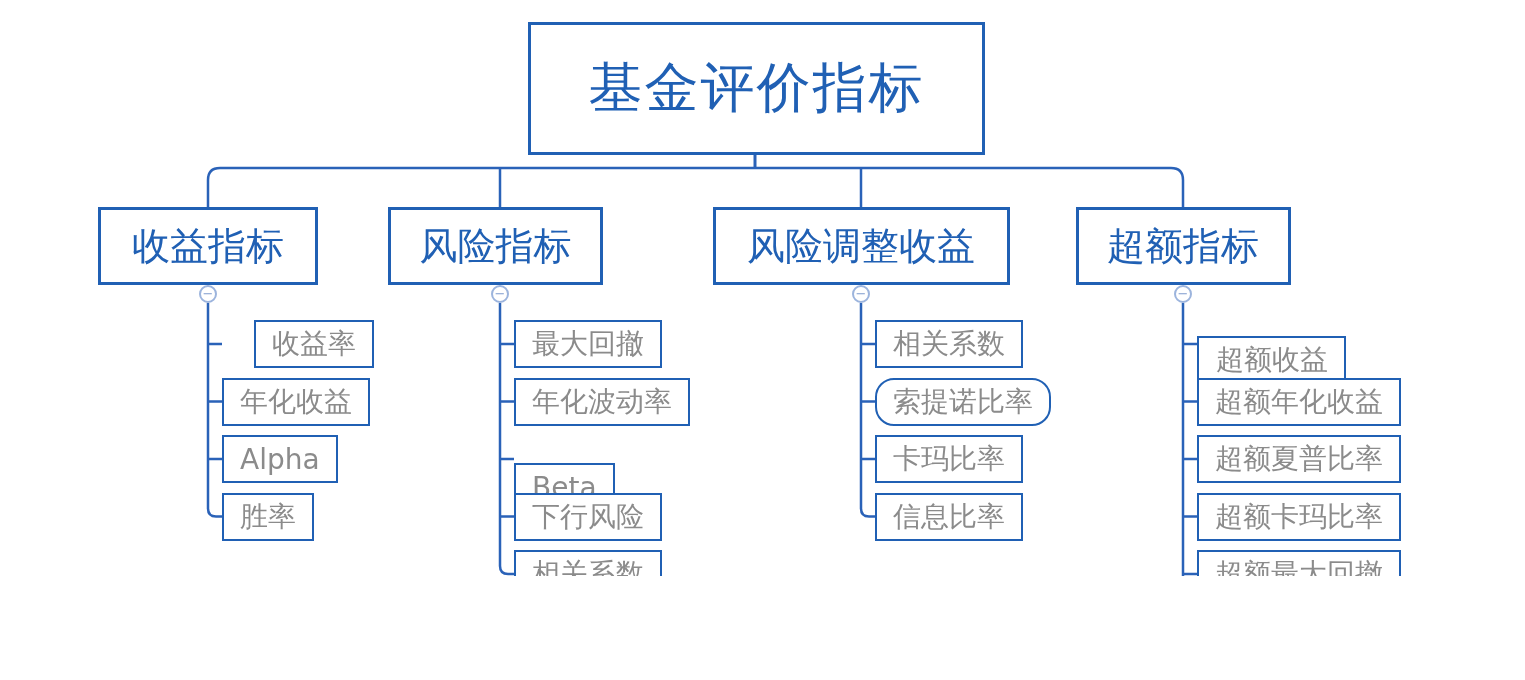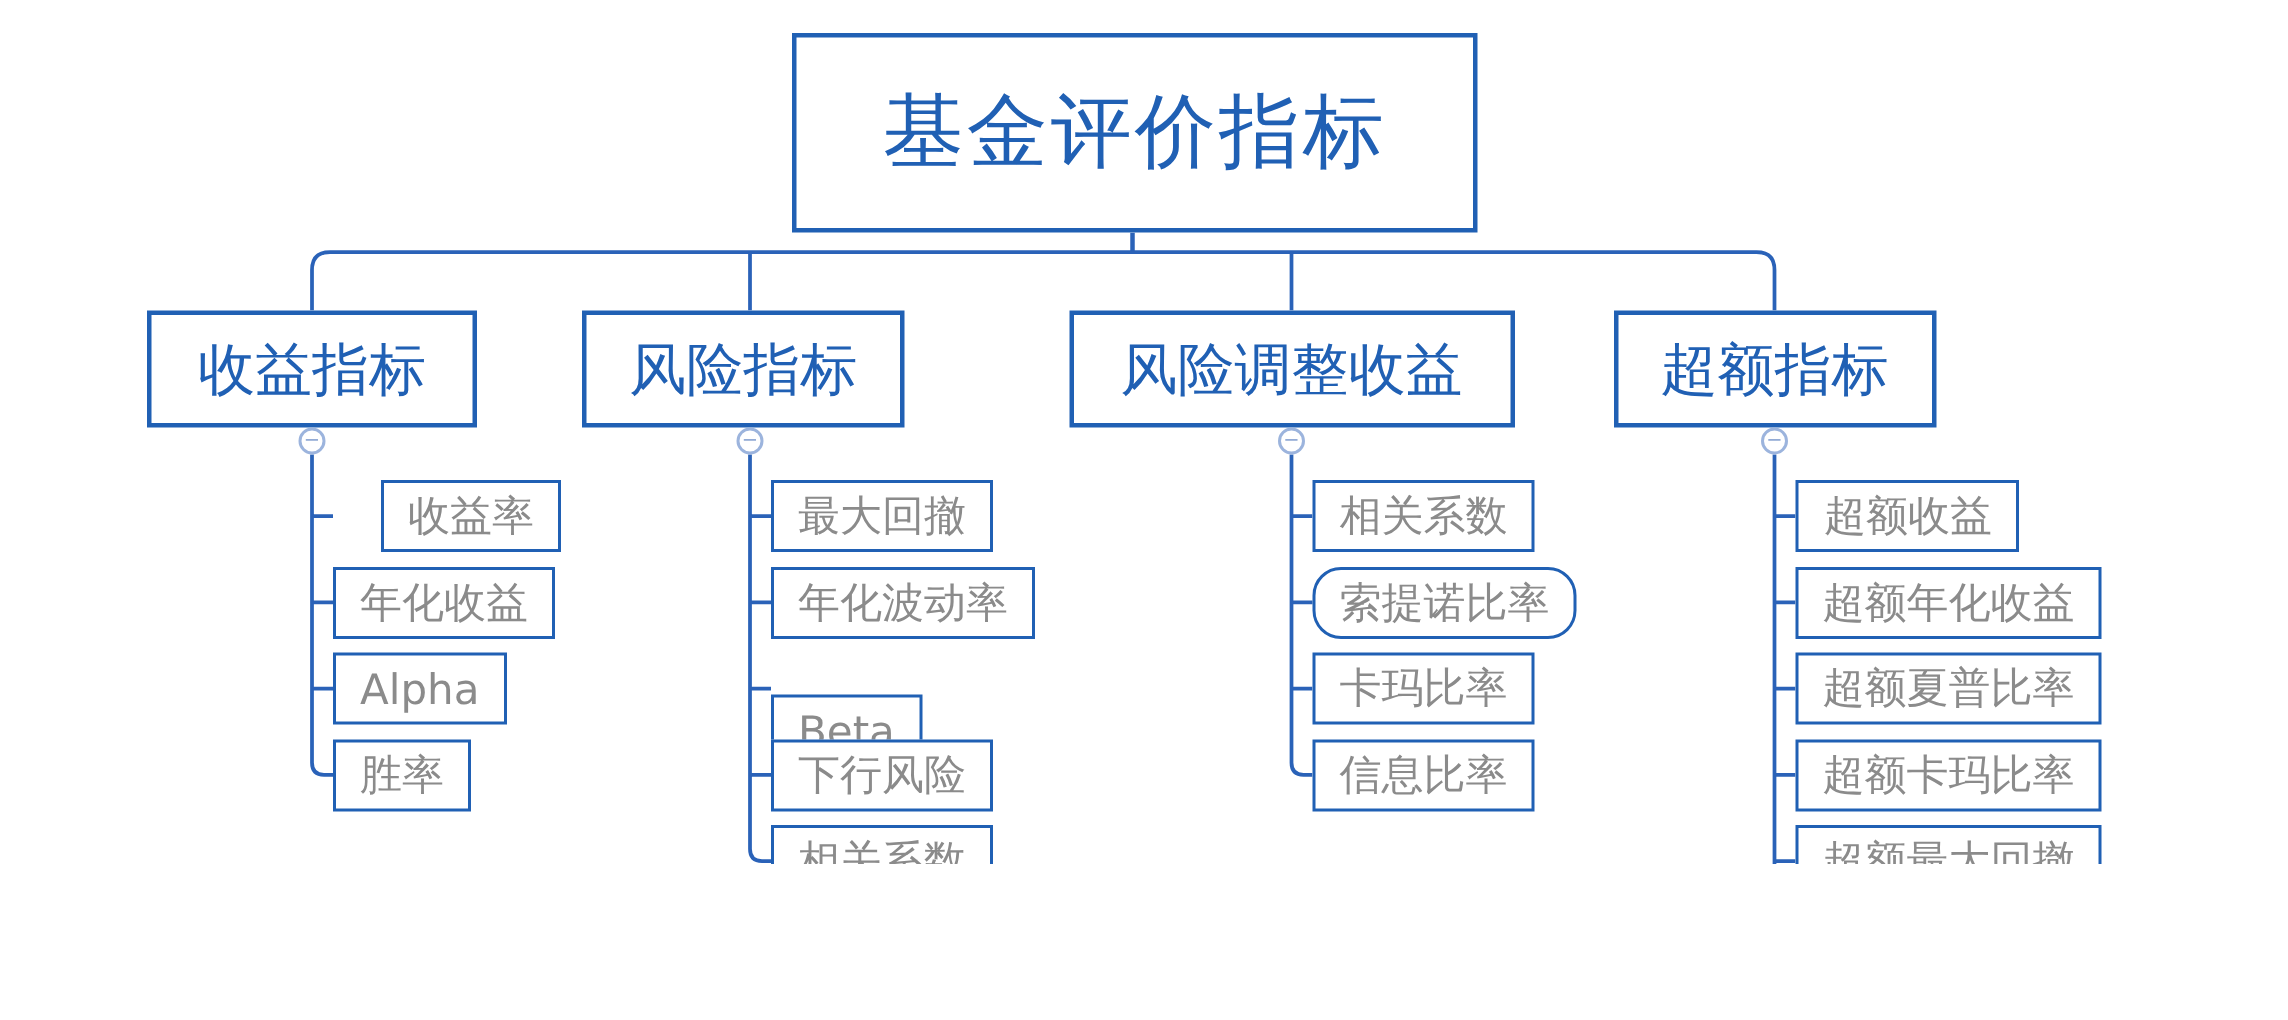--- a/index.html
+++ b/index.html
@@ -101,20 +101,20 @@
       <div class="node sub-topic" style="left: 514px; top: 492.5px;">下行风险</div>
       <div class="node sub-topic" style="left: 514px; top: 550px;">相关系数</div>
       <div class="node main-topic" style="left: 712.5px; top: 207px; width: 297px; height: 78px;">风险调整收益</div>
       <div class="collapse-btn" style="left: 852px; top: 285px;">−</div>
       <div class="node sub-topic" style="left: 875px; top: 320px;">相关系数</div>
       <div class="node sub-topic" style="left: 875px; top: 377.5px; border-radius: 19px;">索提诺比率</div>
       <div class="node sub-topic" style="left: 875px; top: 435px;">卡玛比率</div>
       <div class="node sub-topic" style="left: 875px; top: 492.5px;">信息比率</div>
       <div class="node main-topic" style="left: 1075.5px; top: 207px; width: 215px; height: 78px;">超额指标</div>
       <div class="collapse-btn" style="left: 1174px; top: 285px;">−</div>
-      <div class="node sub-topic" style="left: 1197px; top: 320px; padding-left: 17px;">超额收益</div>
+      <div class="node sub-topic" style="left: 1197px; top: 336px; padding-left: 17px;">超额收益</div>
       <div class="node sub-topic" style="left: 1197px; top: 377.5px;">超额年化收益</div>
       <div class="node sub-topic" style="left: 1197px; top: 435px;">超额夏普比率</div>
       <div class="node sub-topic" style="left: 1197px; top: 492.5px;">超额卡玛比率</div>
       <div class="node sub-topic" style="left: 1197px; top: 550px;">超额最大回撤</div>
       <div class="node sub-topic" style="left: 1197px; top: 607.5px;">跟踪误差</div>
     </div>
 </div>
 
 </body></html>

